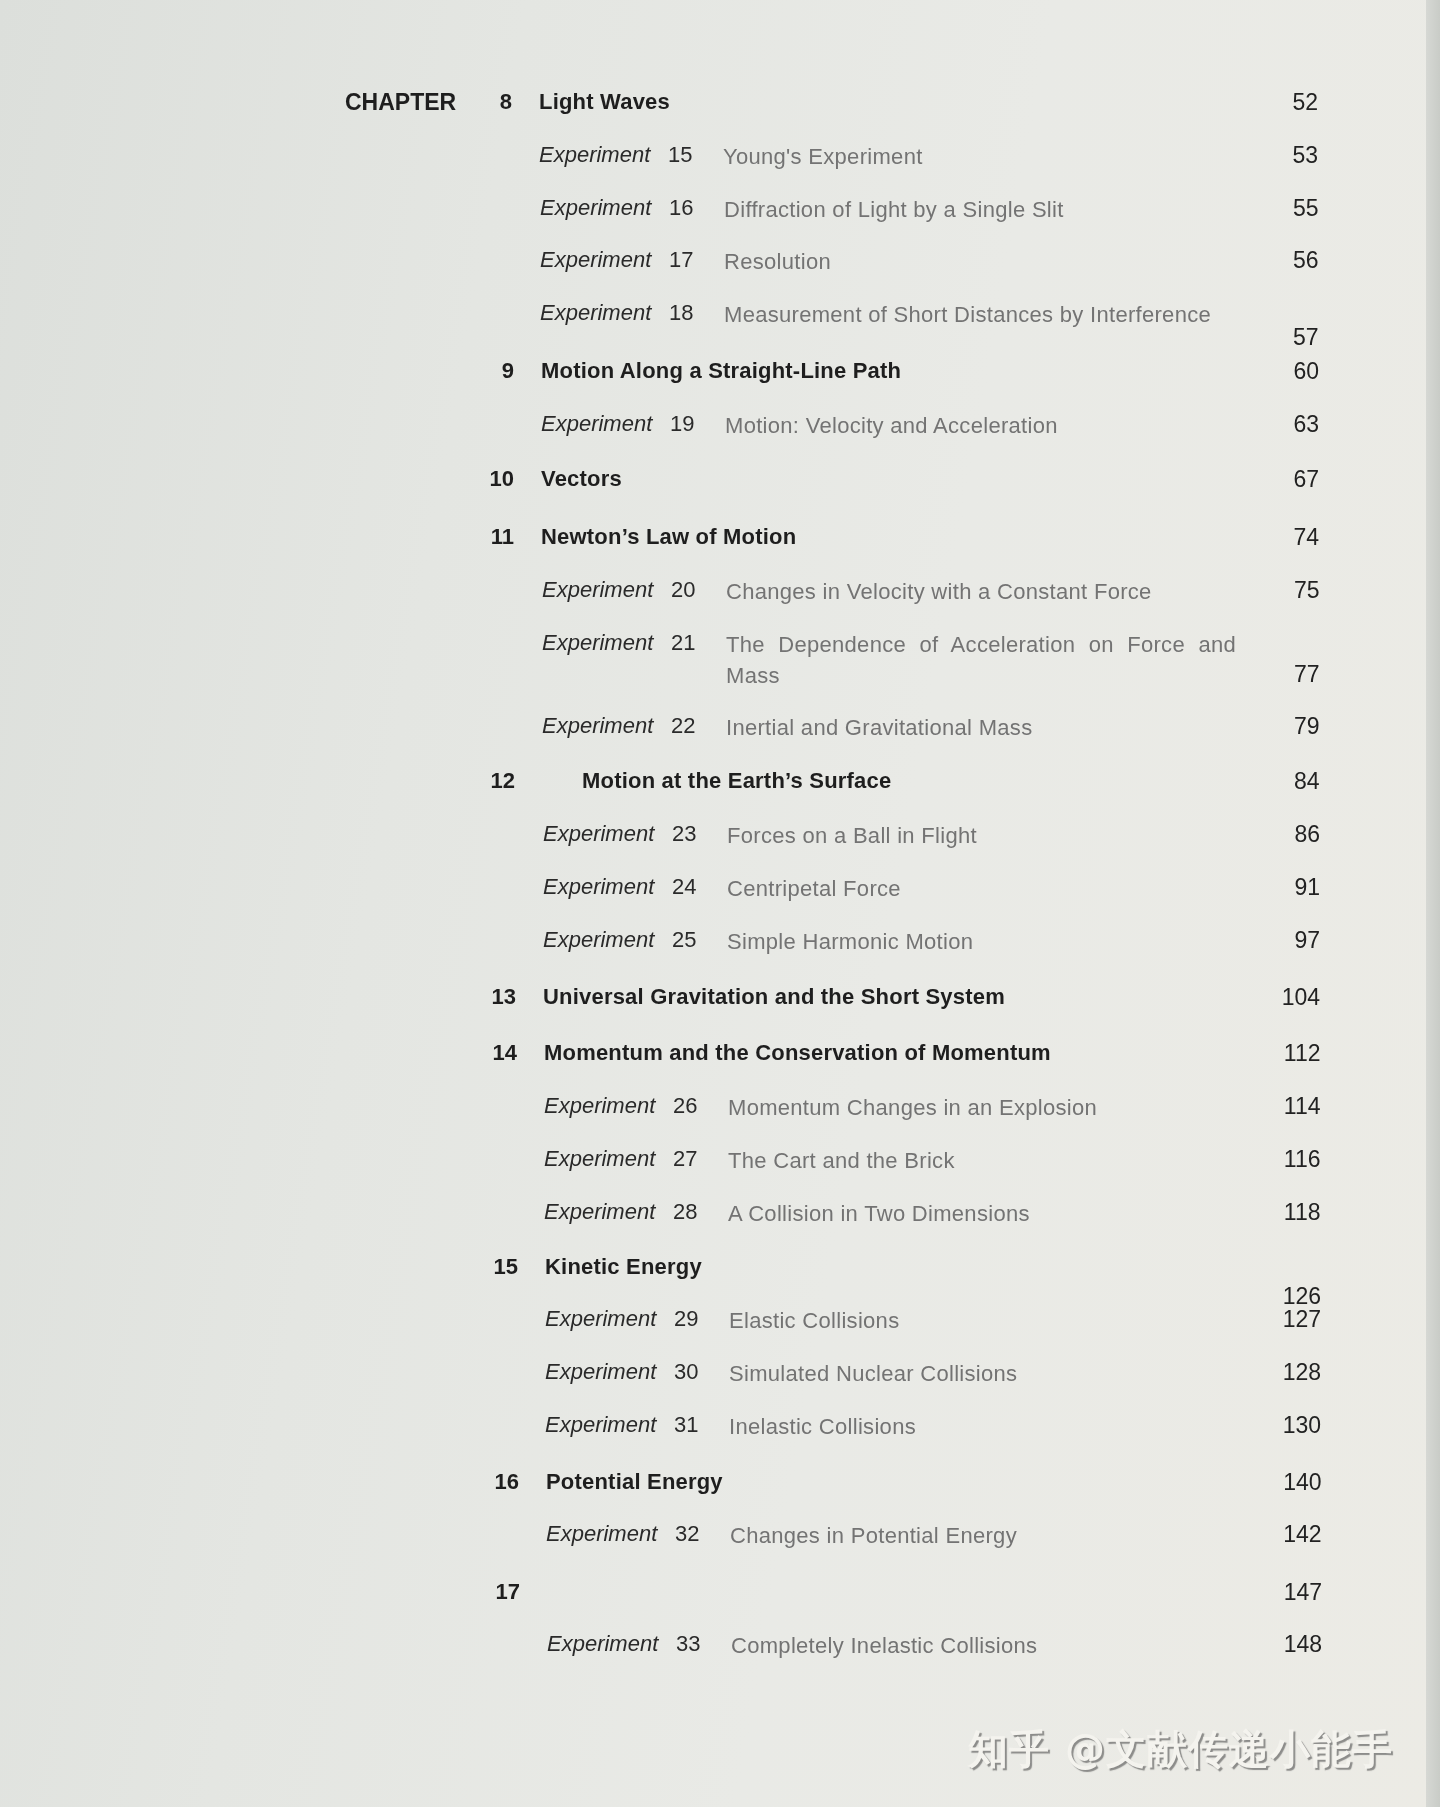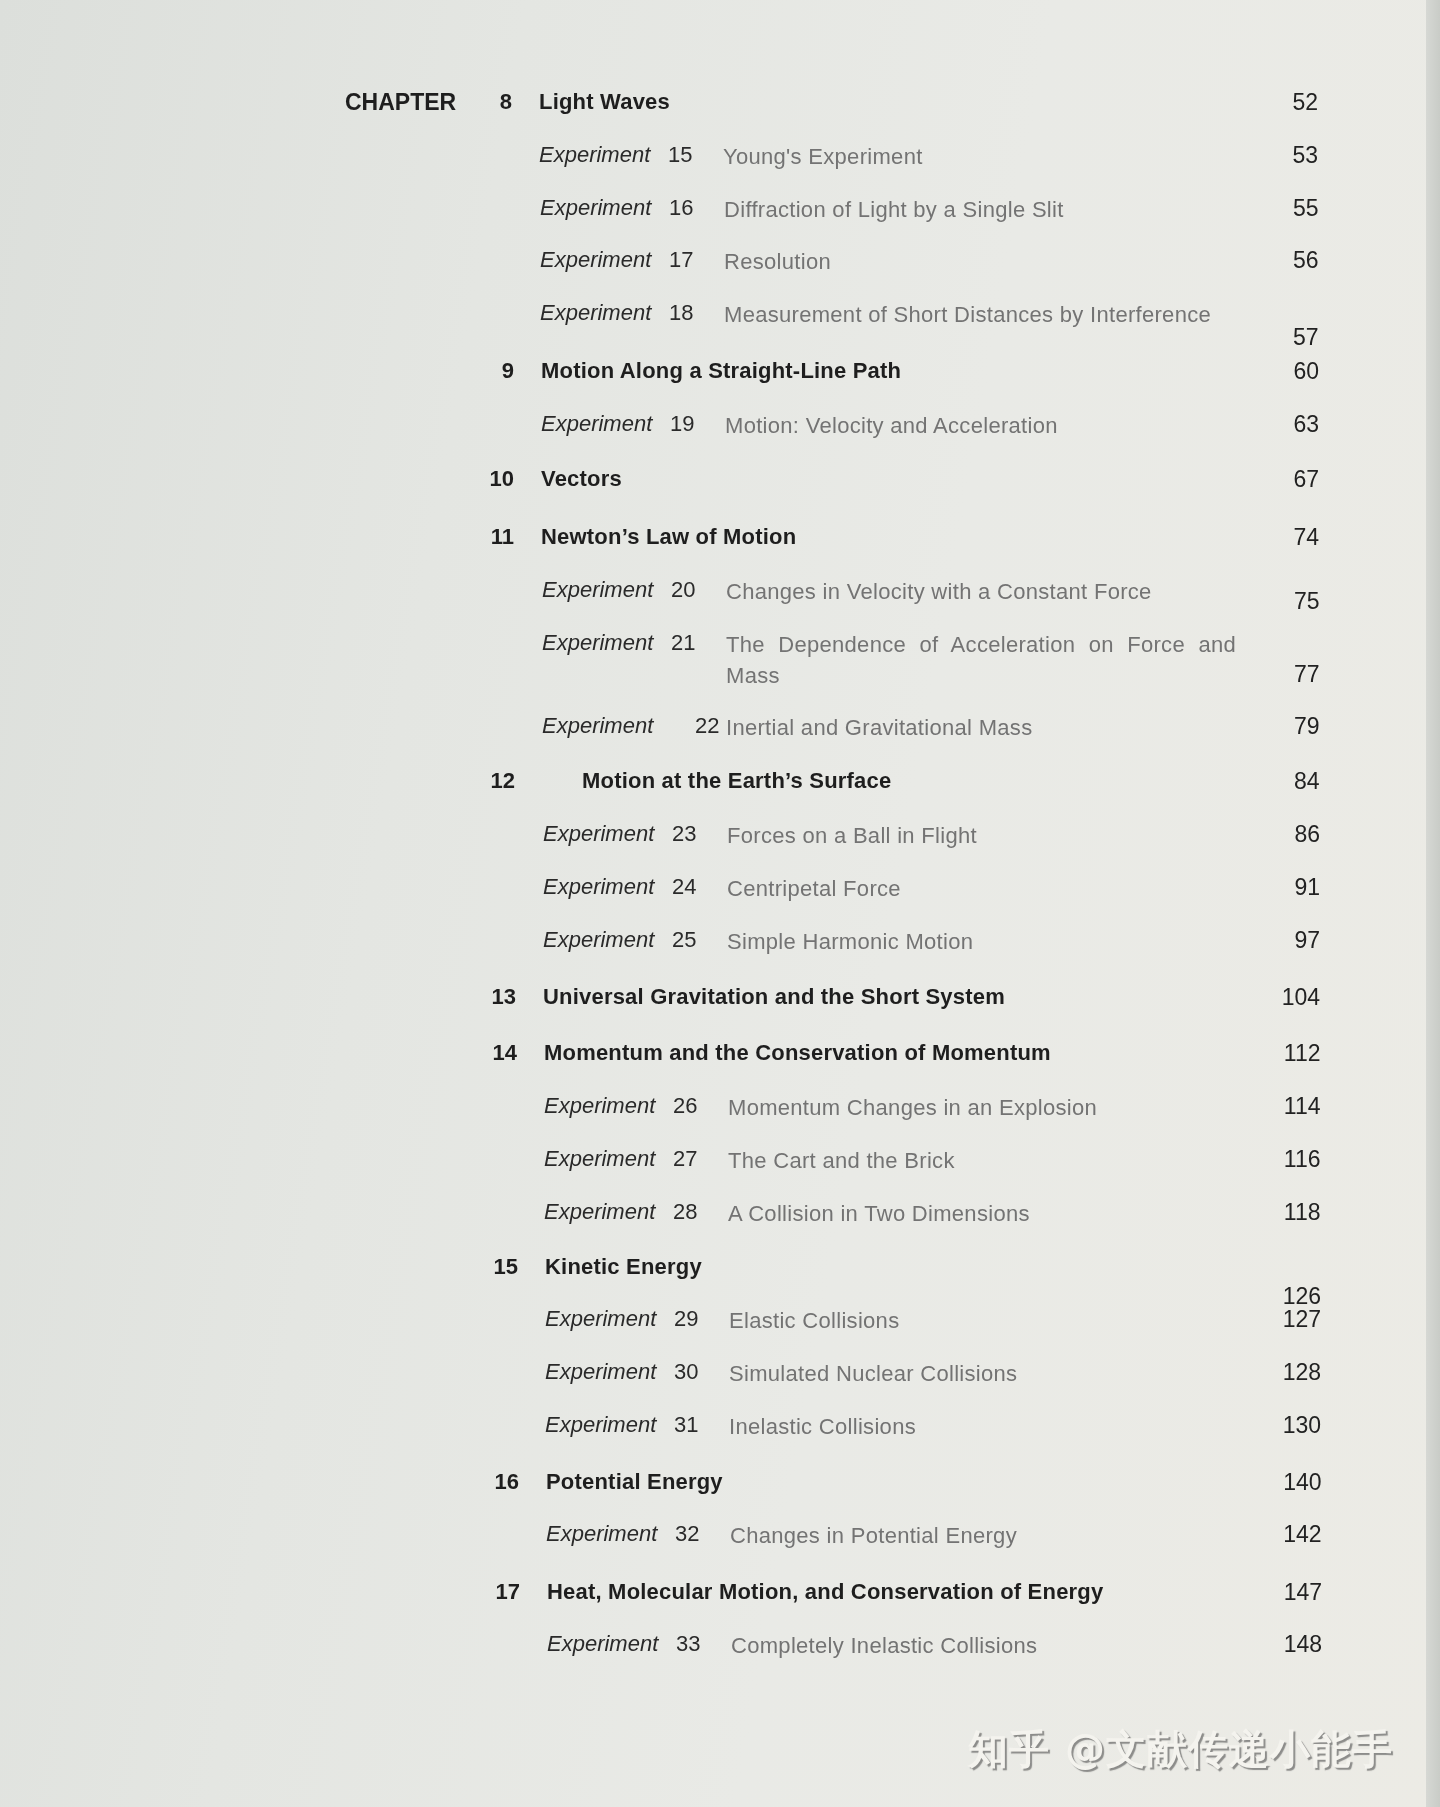--- a/index.html
+++ b/index.html
@@ -71,31 +71,31 @@
     </div>
     <div class="row" style="top: 524px;">
       <span class="cnum" style="left: 474px;">11</span>
       <span class="ctitle" style="left: 541px;">Newton’s Law of Motion</span>
       <span class="page" style="left: 1259px;">74</span>
     </div>
     <div class="row" style="top: 577px;">
       <span class="exp" style="left: 542px;">Experiment</span>
       <span class="enum" style="left: 671px;">20</span>
       <span class="etitle" style="left: 726px; top: -1px;">Changes in Velocity with a Constant Force</span>
-      <span class="page" style="left: 1259.5px; margin-top: 11px;">75</span>
+      <span class="page" style="left: 1259.5px;">75</span>
     </div>
     <div class="row" style="top: 630px;">
       <span class="exp" style="left: 542px;">Experiment</span>
       <span class="enum" style="left: 671px;">21</span>
       <span class="etitle" style="left: 726px; width: 510px; text-align: justify; line-height: 31px; top: -1px;">The Dependence of Acceleration on Force and Mass</span>
       <span class="page" style="left: 1259.5px; top: 31px;">77</span>
     </div>
     <div class="row" style="top: 713px;">
       <span class="exp" style="left: 542px;">Experiment</span>
-      <span class="enum" style="left: 671px; margin-left: 24px;">22</span>
+      <span class="enum" style="left: 671px;">22</span>
       <span class="etitle" style="left: 726px; top: -1px;">Inertial and Gravitational Mass</span>
       <span class="page" style="left: 1259.5px;">79</span>
     </div>
     <div class="row" style="top: 768px;">
       <span class="cnum" style="left: 475px;">12</span>
       <span class="ctitle" style="left: 542px; margin-left: 40px;">Motion at the Earth’s Surface</span>
       <span class="page" style="left: 1259.5px;">84</span>
     </div>
     <div class="row" style="top: 821px;">
       <span class="exp" style="left: 543px;">Experiment</span>
@@ -172,21 +172,20 @@
       <span class="page" style="left: 1261.5px;">140</span>
     </div>
     <div class="row" style="top: 1521px;">
       <span class="exp" style="left: 546px;">Experiment</span>
       <span class="enum" style="left: 675px;">32</span>
       <span class="etitle" style="left: 730px; top: -1px;">Changes in Potential Energy</span>
       <span class="page" style="left: 1261.5px;">142</span>
     </div>
     <div class="row" style="top: 1579px;">
       <span class="cnum" style="left: 480px;">17</span>
-      <span class="ctitle" style="left: 547px;">Heat, Molecular Motion, and Conservation of Energy</span>
       <span class="page" style="left: 1262px;">147</span>
     </div>
     <div class="row" style="top: 1631px;">
       <span class="exp" style="left: 547px;">Experiment</span>
       <span class="enum" style="left: 676px;">33</span>
       <span class="etitle" style="left: 731px; top: -1px;">Completely Inelastic Collisions</span>
       <span class="page" style="left: 1262px;">148</span>
     </div>
   </div>
 <div class="wm">知乎 @文献传递小能手</div>

